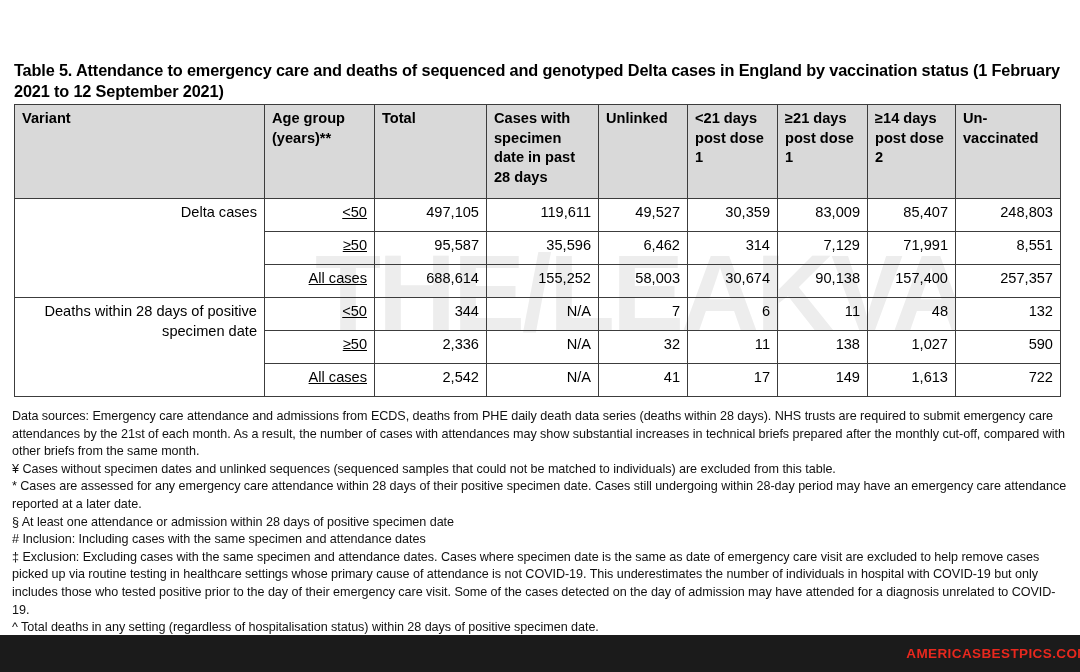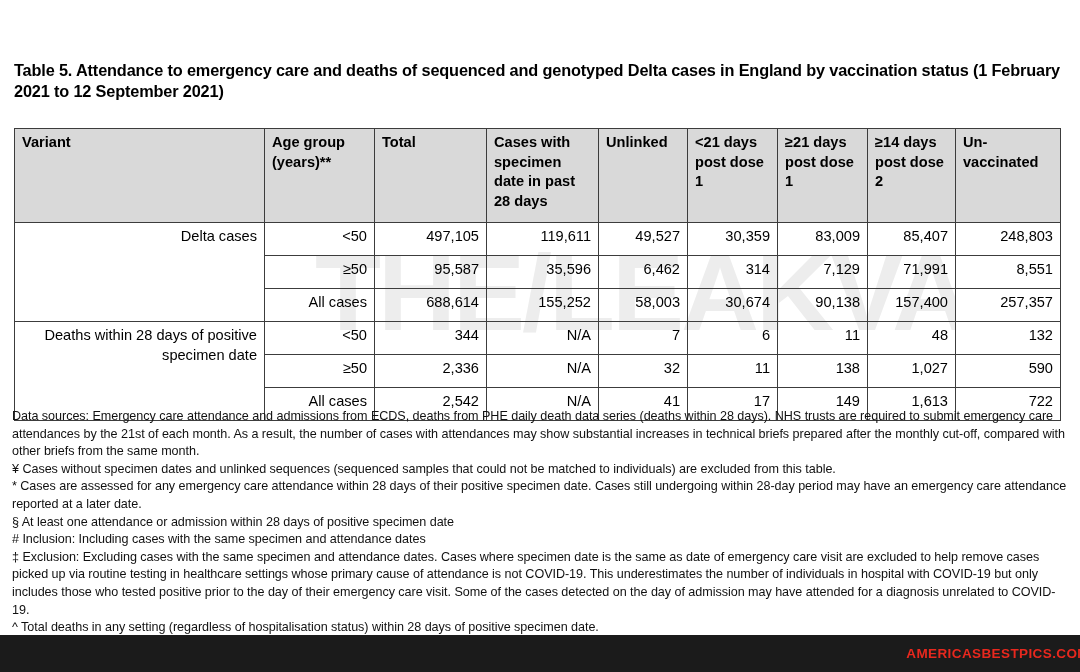--- a/index.html
+++ b/index.html
@@ -69,21 +69,20 @@
     left: 14px;
     top: 104px;
     z-index: 2;
   }
 
   table.t5 {
     border-collapse: collapse;
     width: 878px;
     table-layout: fixed;
     background: transparent;
-    margin-top: 24px;
   }
   table.t5 th, table.t5 td {
     border: 1px solid #3c3c3c;
     padding: 4px 7px 5px 7px;
     vertical-align: top;
     font-size: 14.6px;
     line-height: 19.6px;
     color: #000000;
   }
   table.t5 thead th {
@@ -93,21 +92,21 @@
     height: 84px;
     vertical-align: top;
   }
   table.t5 tbody td {
     background: transparent;
     font-weight: normal;
     height: 23px;
     text-align: right;
   }
   td.num, th.num { text-align: right; }
-  td.lbl { text-align: left; }
+  td.lbl { text-align: left; text-decoration: underline; }
   td.rowhead {
     text-align: left;
     vertical-align: top;
   }
 
   .col-variant   { width: 250px; }
   .col-age       { width: 110px; }
   .col-total     { width: 112px; }
   .col-cases     { width: 112px; }
   .col-unlinked  { width: 89px; }

